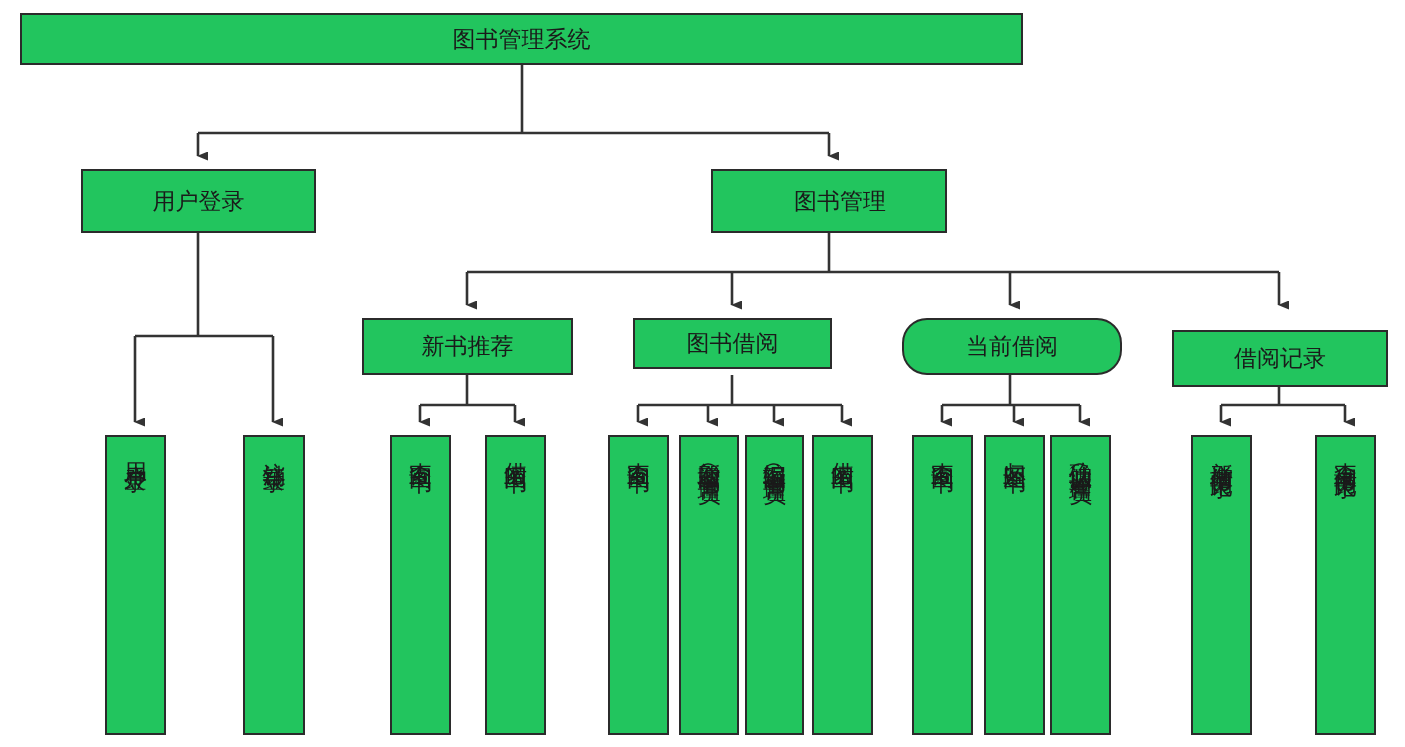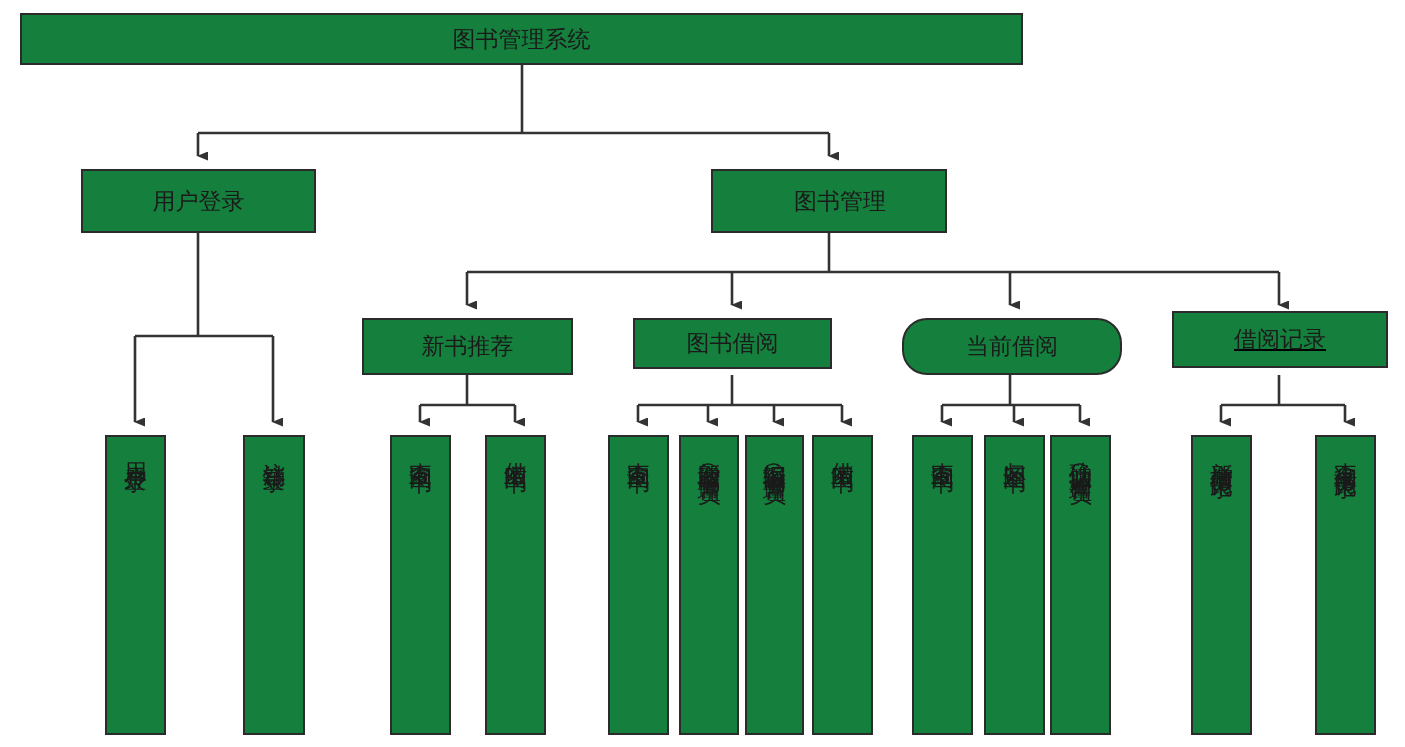--- a/index.html
+++ b/index.html
@@ -23,21 +23,21 @@
     position: absolute;
     left: 0;
     top: 0;
     width: 1405px;
     height: 747px;
     pointer-events: none;
   }
   .node {
     position: absolute;
     box-sizing: border-box;
-    background: #15803d;
+    background: #22c55e;
     border: 2px solid #2b2b2b;
     display: flex;
     align-items: center;
     justify-content: center;
     overflow: hidden;
   }
   .node .label {
     color: #1a1a1a;
     text-align: center;
     line-height: 1.22;
@@ -133,21 +133,21 @@
       </div>
       <div class="node horizontal level3" style="left: 362px; top: 318px; width: 211px; height: 57px;">
         <span class="label">新书推荐</span>
       </div>
       <div class="node horizontal level3" style="left: 633px; top: 318px; width: 199px; height: 51px;">
         <span class="label">图书借阅</span>
       </div>
       <div class="node horizontal level3" style="left: 902px; top: 318px; width: 220px; height: 57px; border-radius: 25px;">
         <span class="label">当前借阅</span>
       </div>
-      <div class="node horizontal level3" style="left: 1172px; top: 311px; width: 216px; height: 57px; text-decoration: underline;">
+      <div class="node horizontal level3" style="left: 1172px; top: 330px; width: 216px; height: 57px;">
         <span class="label">借阅记录</span>
       </div>
       <div class="node vertical leaf" style="left: 105px; top: 435px; width: 61px; height: 300px;">
         <span class="label">用户登录</span>
       </div>
       <div class="node vertical leaf" style="left: 243px; top: 435px; width: 62px; height: 300px;">
         <span class="label">注销登录</span>
       </div>
       <div class="node vertical leaf" style="left: 390px; top: 435px; width: 61px; height: 300px;">
         <span class="label">查询图书</span>

